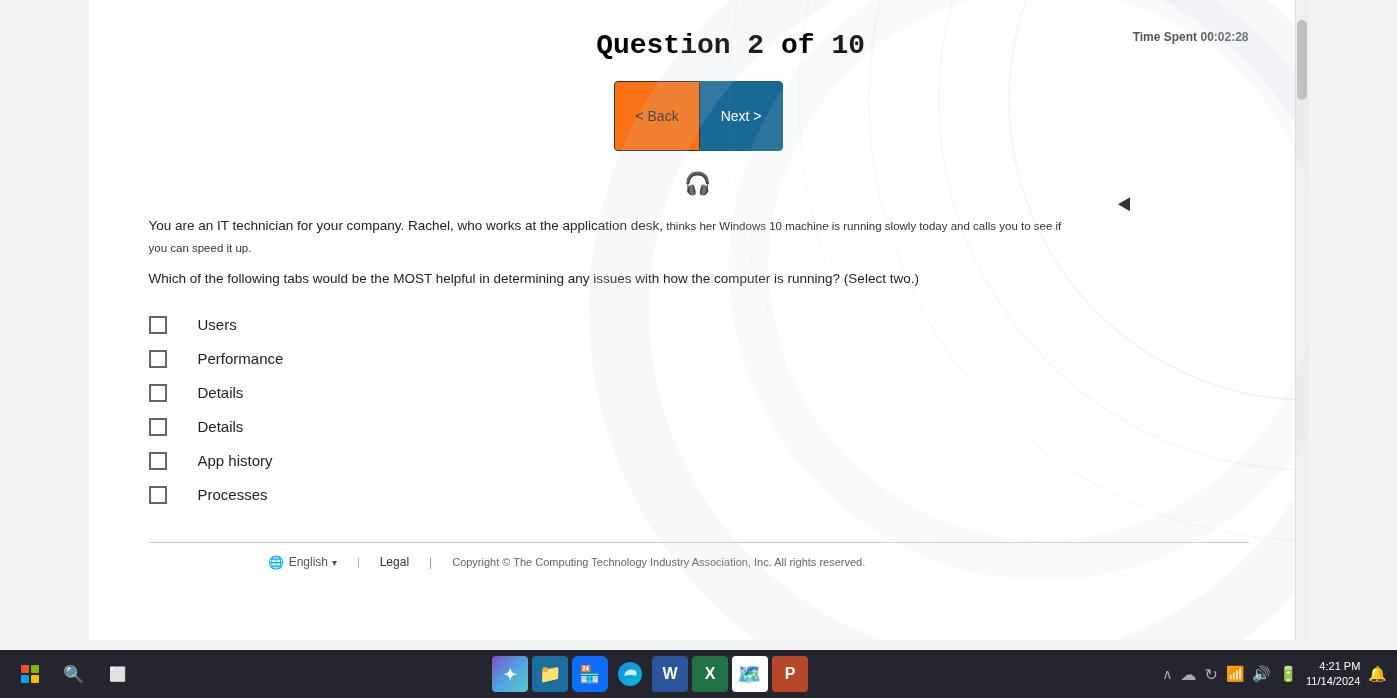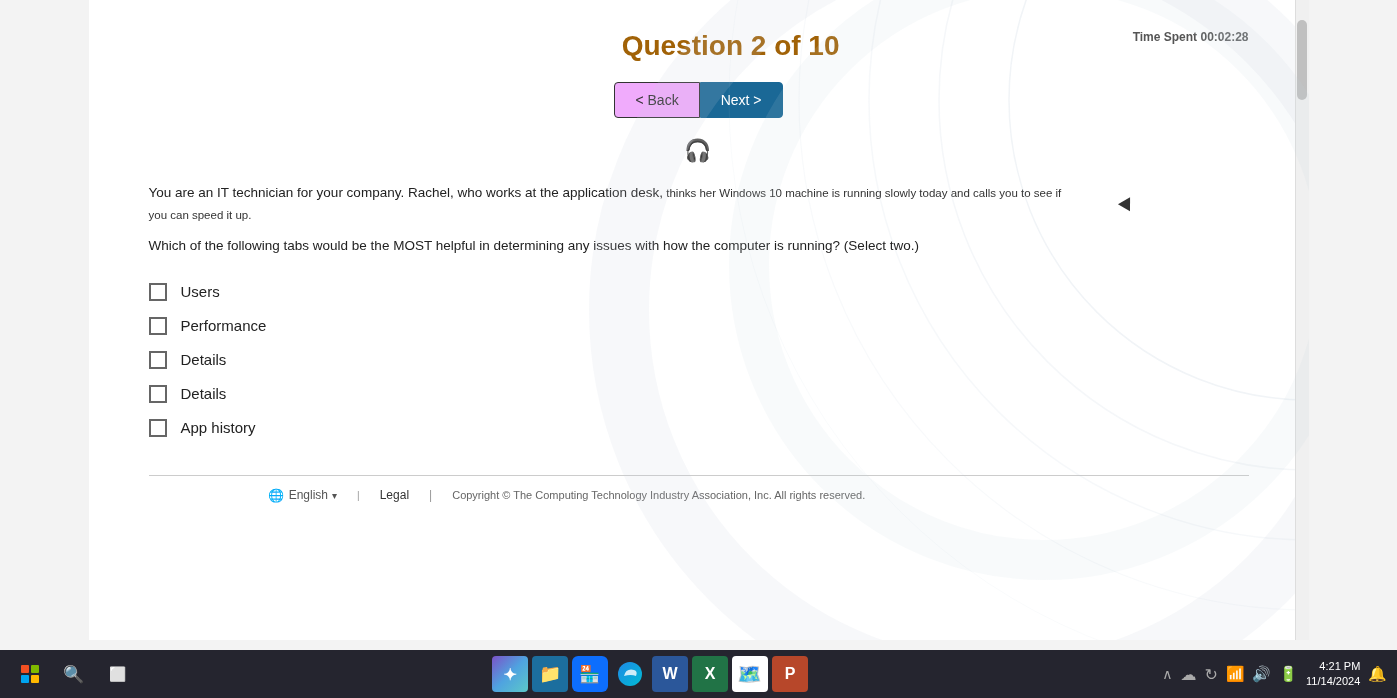--- a/index.html
+++ b/index.html
@@ -69,47 +69,48 @@
     
     .question-header {
       display: flex;
       justify-content: space-between;
       align-items: flex-start;
       margin-bottom: 20px;
     }
     .question-title {
       font-size: 28px;
       font-weight: 600;
-      color: #a16207;
+      color: #000000;
       text-align: center;
       flex: 1;
       margin-left: 60px;
+      font-family: Liberation Mono, monospace;
     }
     .time-spent {
       font-size: 12px;
       color: #555;
       white-space: nowrap;
     }
     .time-spent span {
       font-weight: 600;
     }
 
     
     .nav-buttons {
       display: flex;
       justify-content: center;
       gap: 0;
       margin-bottom: 20px;
       margin-top: 5px;
     }
     .btn-back {
       border: 1px solid #333;
-      background: #f0abfc;
+      background: #f97316;
       color: #333;
-      padding: 9px 20px;
+      padding: 26px 20px;
       font-size: 14px;
       cursor: pointer;
       border-radius: 4px 0 0 4px;
       display: flex;
       align-items: center;
       gap: 5px;
     }
     .btn-next {
       border: 1px solid #1a6896;
       background: #1a6896;
@@ -144,21 +145,21 @@
     }
 
     
     .answer-list {
       margin-top: 18px;
       list-style: none;
     }
     .answer-item {
       display: flex;
       align-items: center;
-      gap: 14px;
+      gap: 31px;
       padding: 8px 0;
       font-size: 15px;
       color: #222;
       cursor: pointer;
     }
     .answer-item input[type="checkbox"] {
       width: 18px;
       height: 18px;
       border: 2px solid #666;
       appearance: none;
@@ -355,20 +356,24 @@
       <input type="checkbox" style="">
       <label>Details</label>
     </li>
     <li class="answer-item">
       <input type="checkbox" style="">
       <label>Details</label>
     </li>
     <li class="answer-item">
       <input type="checkbox" style="">
       <label>App history</label>
+    </li>
+    <li class="answer-item">
+      <input type="checkbox" style="">
+      <label>Processes</label>
     </li>
   </ul>
 
   <hr class="footer-divider">
 
   <div class="footer">
     <div class="footer-lang">
       <span style="font-size:13px;">🌐</span>
       <span>English</span>
       <span style="font-size:10px;">▾</span>

